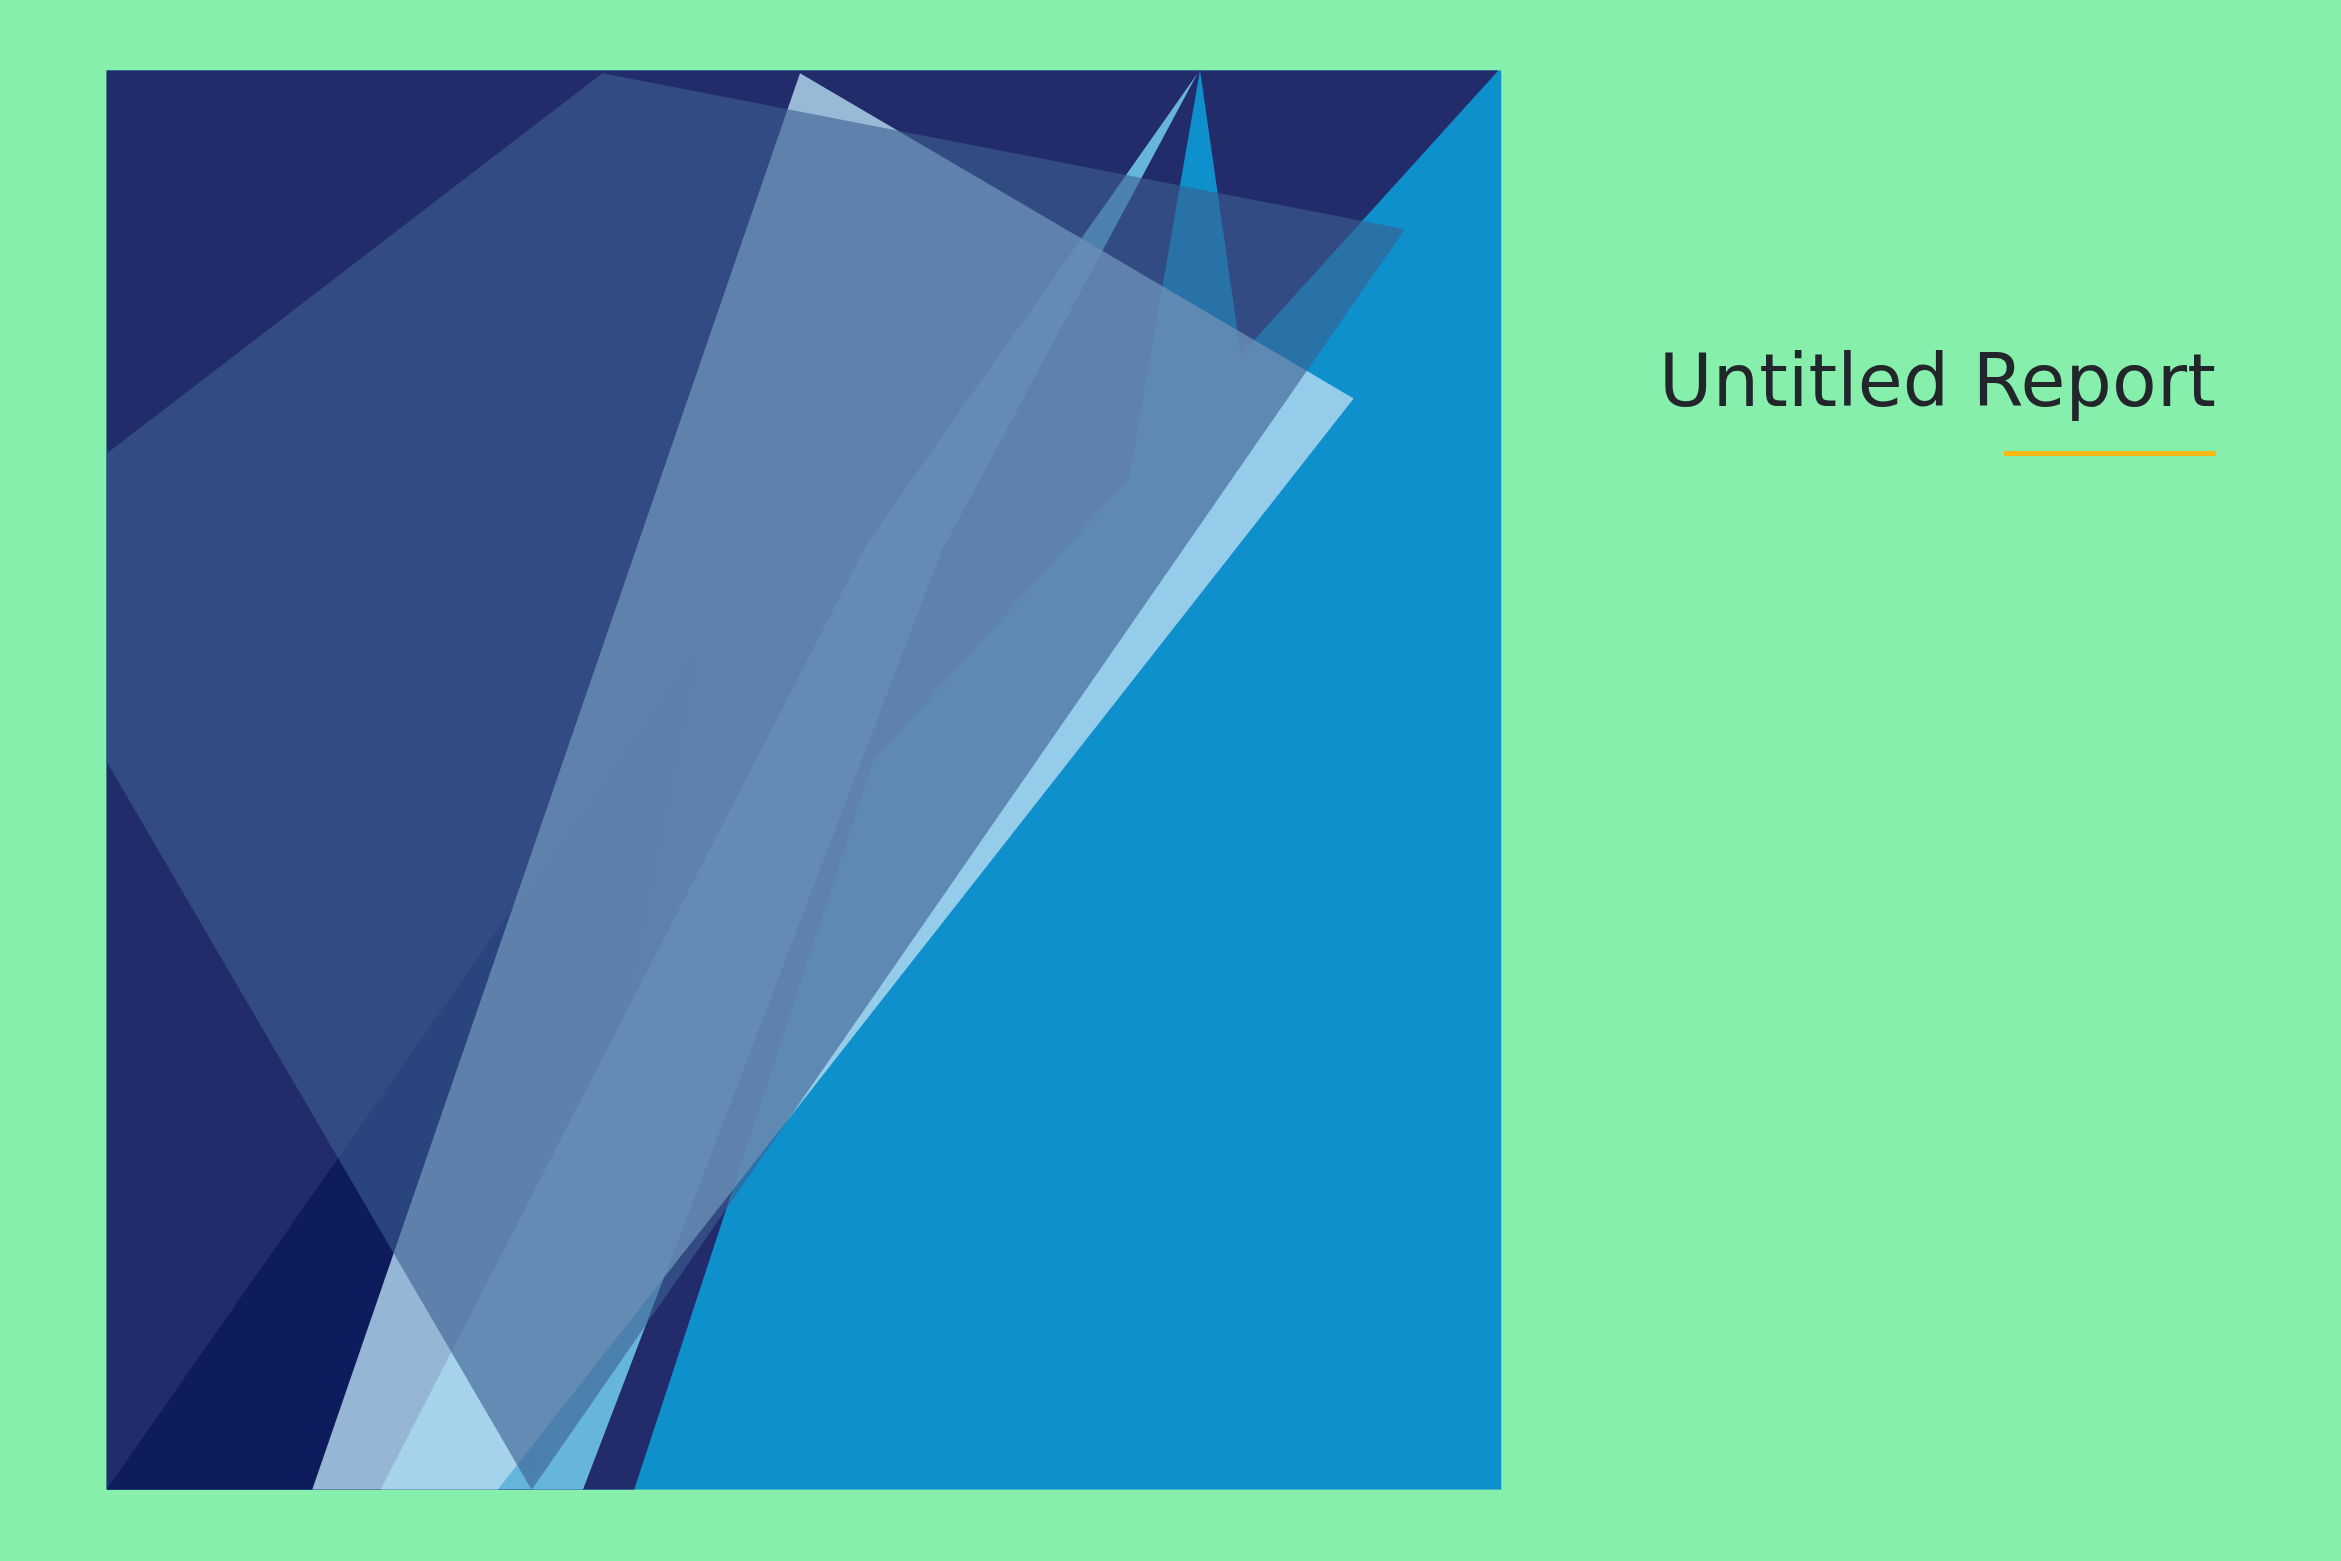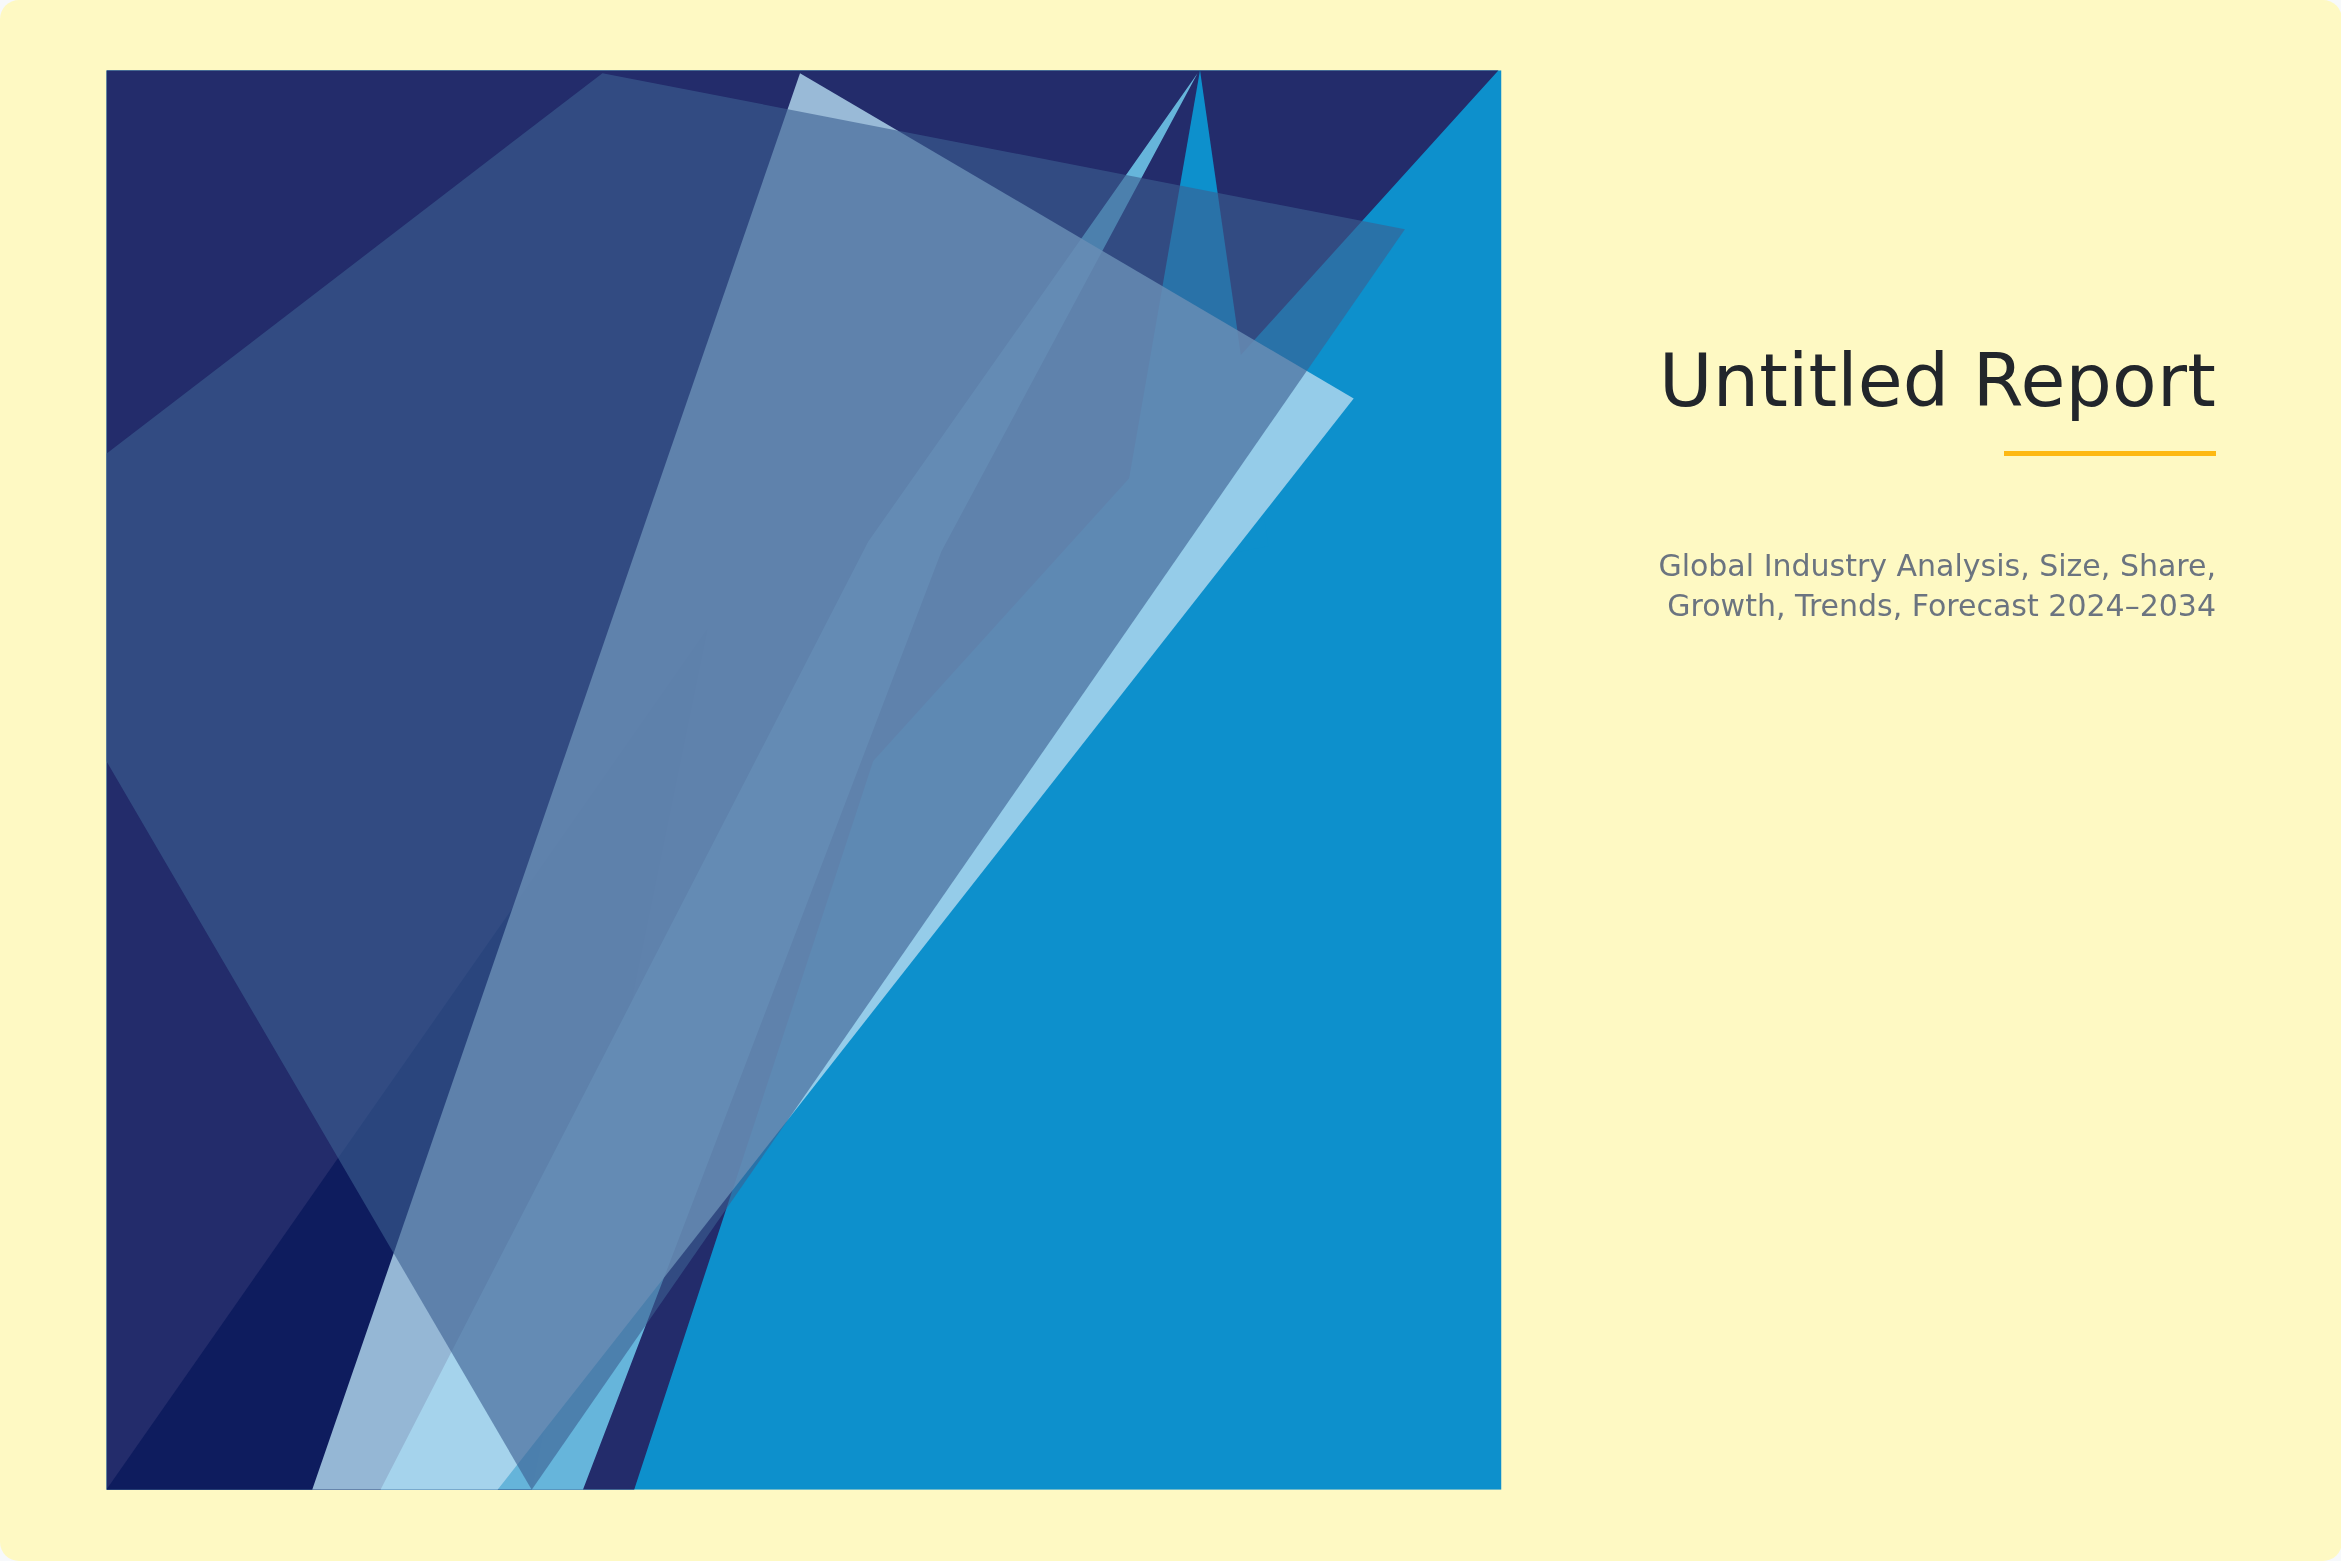--- a/index.html
+++ b/index.html
@@ -11,22 +11,21 @@
     width: 2342px;
     height: 1561px;
     font-family: "Liberation Sans", sans-serif;
     overflow: hidden;
     position: relative;
   }
 
   #cover-page {
     position: absolute;
     inset: 0;
-    background: #fef9c3;
-    border-radius: 19px;
+    background: #86efac;
   }
 
   
   #cover-artwork {
     position: absolute;
     left: 0;
     top: 0;
     width: 1561px;
     height: 1561px;
   }
@@ -112,17 +111,16 @@
     </svg>
   </div>
 
   <div id="title-block">
     <h1 id="report-title">Untitled Report</h1>
 
     <div id="title-rule-wrap">
       <div id="title-rule"></div>
     </div>
 
-    <p id="report-subtitle">Global Industry Analysis, Size, Share, Growth, Trends, Forecast 2024–2034</p>
   </div>
 
 </div>
 
 
 </body></html>

